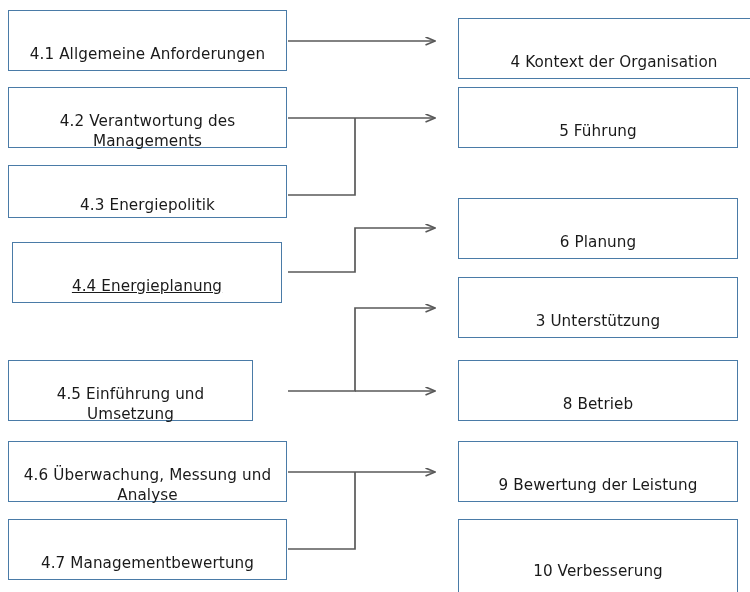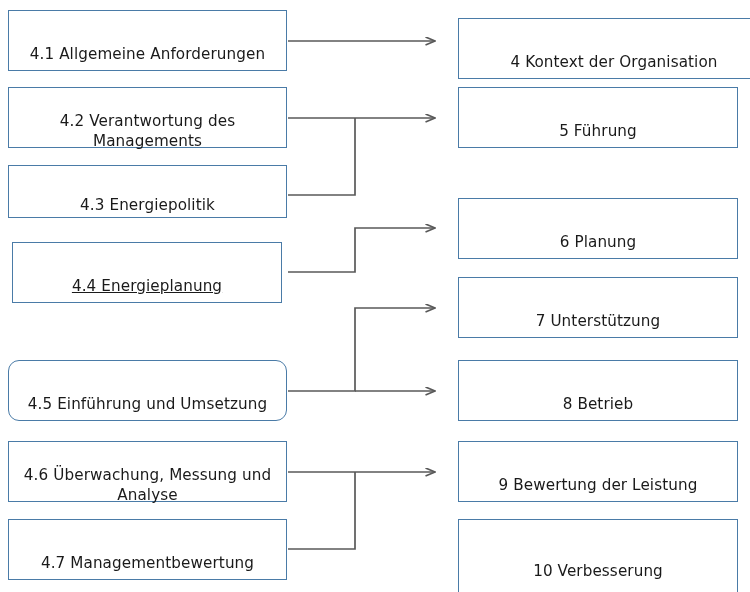--- a/index.html
+++ b/index.html
@@ -59,42 +59,42 @@
       </div>
       <div class="node" style="left: 8px; top: 87px; width: 279px; height: 61px;">
         <span>4.2 Verantwortung des Managements</span>
       </div>
       <div class="node" style="left: 8px; top: 165px; width: 279px; height: 53px;">
         <span>4.3 Energiepolitik</span>
       </div>
       <div class="node" style="left: 12px; top: 242px; width: 270px; height: 61px; text-decoration: underline;">
         <span>4.4 Energieplanung</span>
       </div>
-      <div class="node" style="left: 8px; top: 360px; width: 279px; height: 61px; border-radius: 11px;">
+      <div class="node" style="left: 8px; top: 360px; width: 245px; height: 61px;">
         <span>4.5 Einführung und Umsetzung</span>
       </div>
       <div class="node" style="left: 8px; top: 441px; width: 279px; height: 61px;">
         <span>4.6 Überwachung, Messung und Analyse</span>
       </div>
       <div class="node" style="left: 8px; top: 519px; width: 279px; height: 61px; justify-content: flex-end;">
         <span>4.7 Managementbewertung</span>
       </div>
     </div>
   <div id="right-col">
       <div class="node" style="left: 458px; top: 18px; width: 312px; height: 61px;">
         <span>4 Kontext der Organisation</span>
       </div>
       <div class="node" style="left: 458px; top: 87px; width: 280px; height: 61px;">
         <span>5 Führung</span>
       </div>
       <div class="node" style="left: 458px; top: 198px; width: 280px; height: 61px; justify-content: center;">
         <span>6 Planung</span>
       </div>
       <div class="node" style="left: 458px; top: 277px; width: 280px; height: 61px;">
-        <span>7 Unterstützung</span>
+        <span>3 Unterstützung</span>
       </div>
       <div class="node" style="left: 458px; top: 360px; width: 280px; height: 61px;">
         <span>8 Betrieb</span>
       </div>
       <div class="node" style="left: 458px; top: 441px; width: 280px; height: 61px;">
         <span>9 Bewertung der Leistung</span>
       </div>
       <div class="node" style="left: 458px; top: 519px; width: 280px; height: 78px;">
         <span>10 Verbesserung</span>
       </div>

